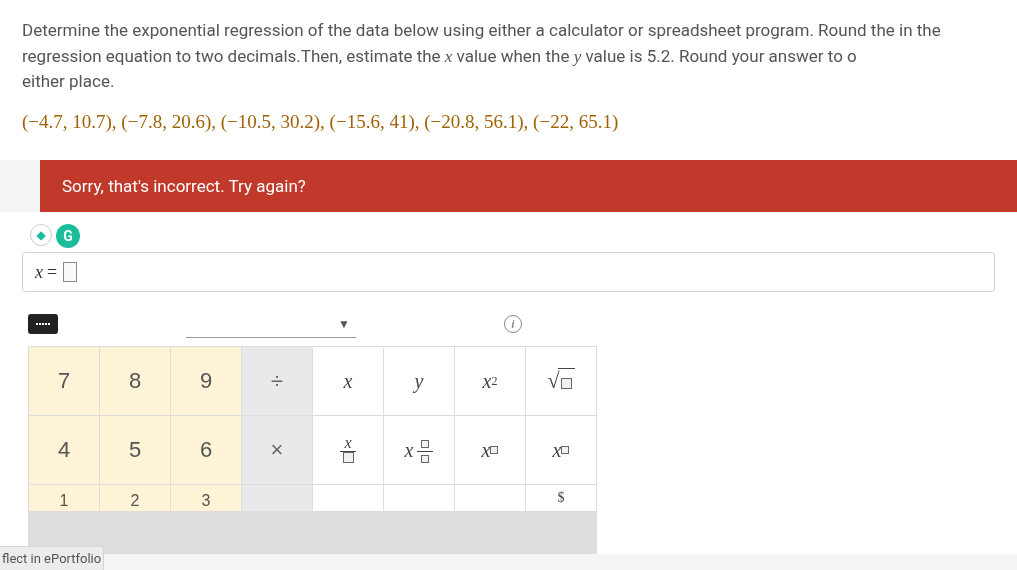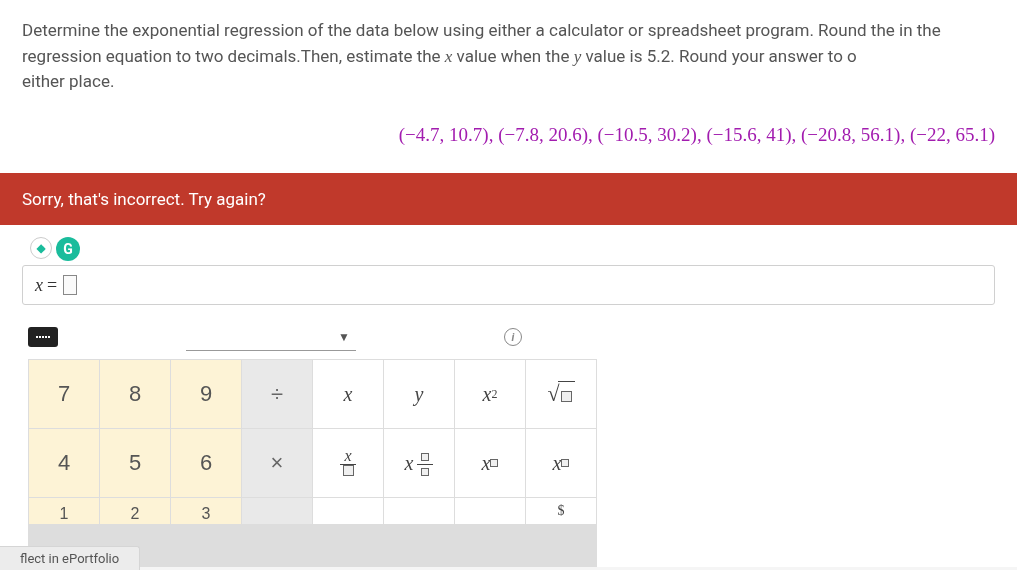--- a/index.html
+++ b/index.html
@@ -12,35 +12,36 @@
       color: #333;
     }
     .question-area {
       padding: 18px 22px 14px 22px;
       background: #fff;
       font-size: 17px;
       line-height: 1.5;
       color: #555;
     }
     .question-area .prompt {
-      margin-bottom: 20px;
+      margin-bottom: 7px;
     }
     .question-area .data-points {
-      text-align: right;
+      text-align: left;
       font-family: "Times New Roman", serif;
       font-size: 19px;
-      color: #a21caf;
+      color: #a16207;
       padding: 6px 0 10px 0;
     }
     .italic-var { font-style: italic; font-family: "Times New Roman", serif; }
     .feedback-bar {
       background: #c0392b;
       color: #fff;
       padding: 16px 22px;
       font-size: 17px;
+      margin-left: 40px;
     }
     .answer-area {
       background: #fff;
       padding: 12px 22px 0 22px;
     }
     .indicator-row {
       display: flex;
       gap: 4px;
       margin-bottom: 4px;
       padding-left: 8px;
@@ -148,21 +149,21 @@
     }
     .key .sqrt-sym .radical { font-size:22px; margin-right:-2px; }
     .key .sqrt-sym .bar { border-top:1px solid #444; padding:2px 3px 0 3px; }
     .footer-link {
       position: absolute;
       bottom: 0; left: 0;
       background: #ececec;
       border: 1px solid #d5d5d5;
       border-bottom: none;
       border-left: none;
-      padding: 4px 20px;
+      padding: 4px 2px;
       font-size: 13px;
       color: #555;
       border-radius: 0 3px 0 0;
       margin-top: 35px;
     }
   </style>
 </head>
 <body>
 
 <div class="question-area">

